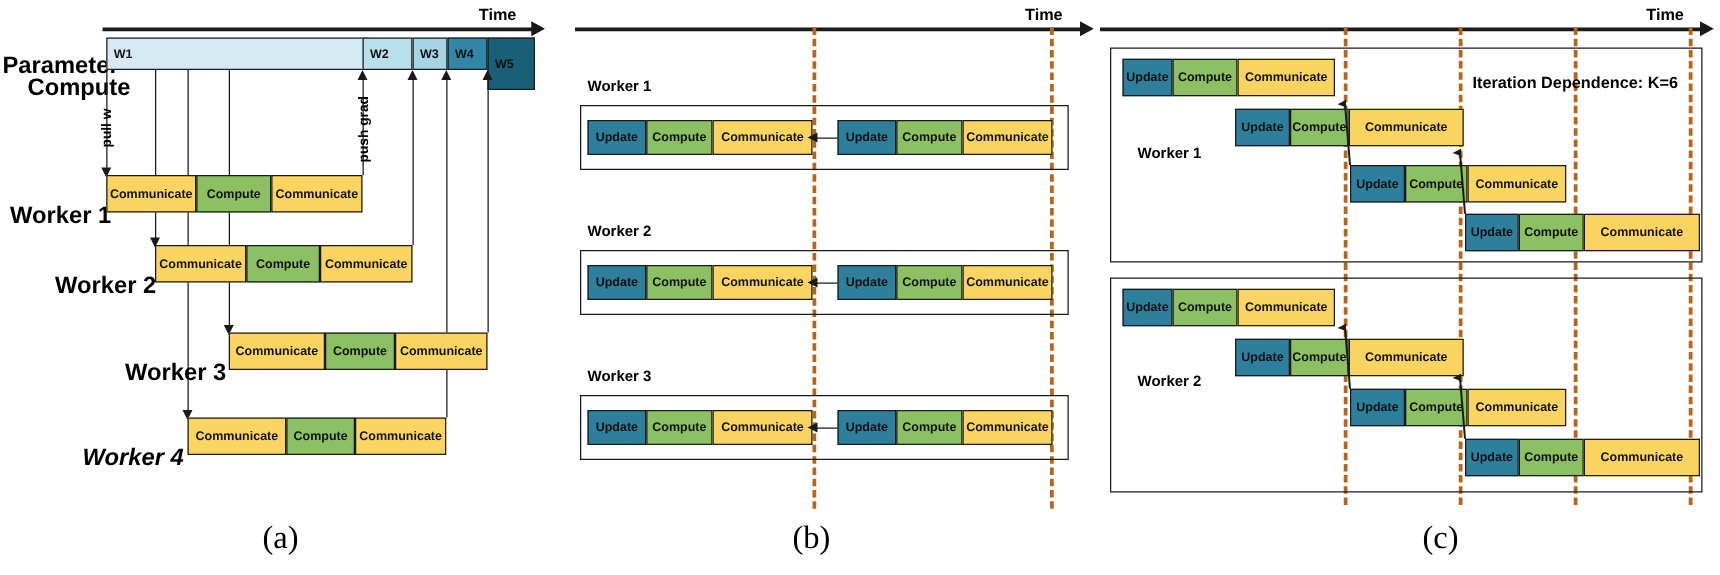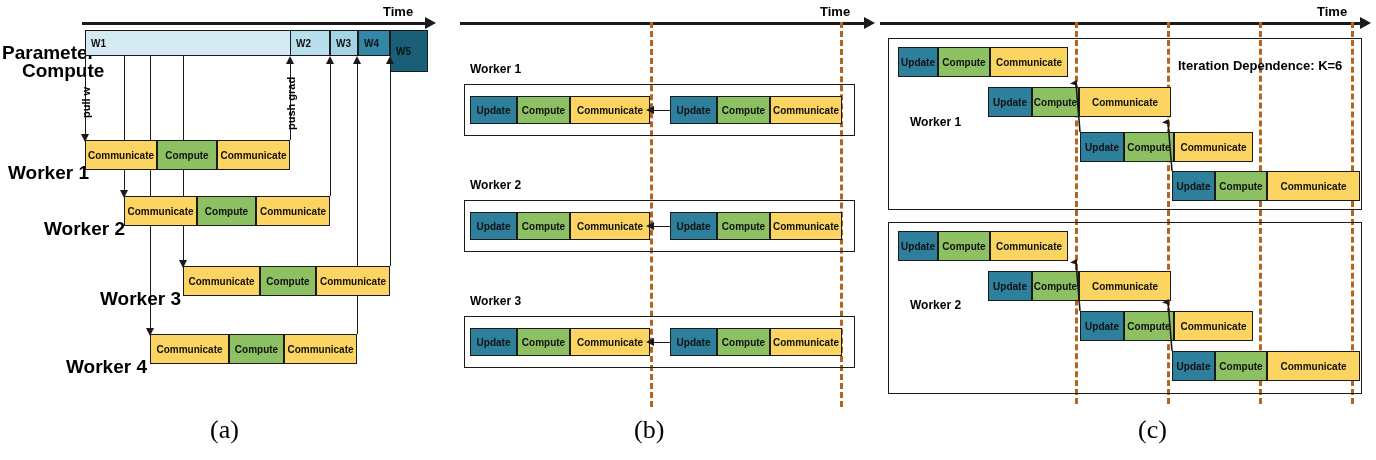--- a/index.html
+++ b/index.html
@@ -136,21 +136,21 @@
   <div class="block b-comm" style="left:183px;top:266px;width:77px;height:30px;">
     <span>Communicate</span>
     </div>
   <div class="block b-compute" style="left:260px;top:266px;width:56px;height:30px;">
     <span>Compute</span>
     </div>
   <div class="block b-comm" style="left:316px;top:266px;width:74px;height:30px;">
     <span>Communicate</span>
     </div>
 
-  <div class="wlabel" style="left:66px;top:340px;">Worker 4</div>
+  <div class="wlabel" style="left:66px;top:340px;font-style:italic;">Worker 4</div>
   <div class="block b-comm" style="left:150px;top:334px;width:79px;height:30px;">
     <span>Communicate</span>
     </div>
   <div class="block b-compute" style="left:229px;top:334px;width:55px;height:30px;">
     <span>Compute</span>
     </div>
   <div class="block b-comm" style="left:284px;top:334px;width:73px;height:30px;">
     <span>Communicate</span>
     </div>
 

